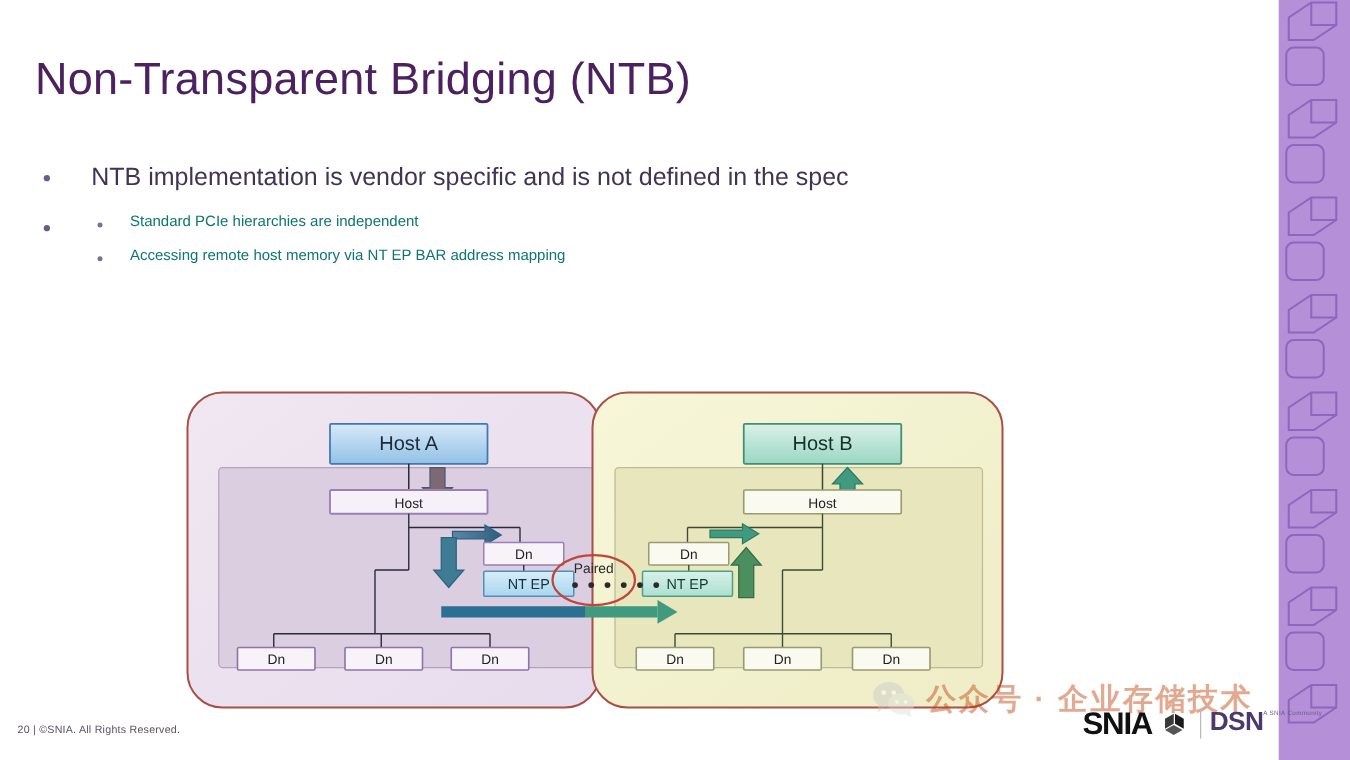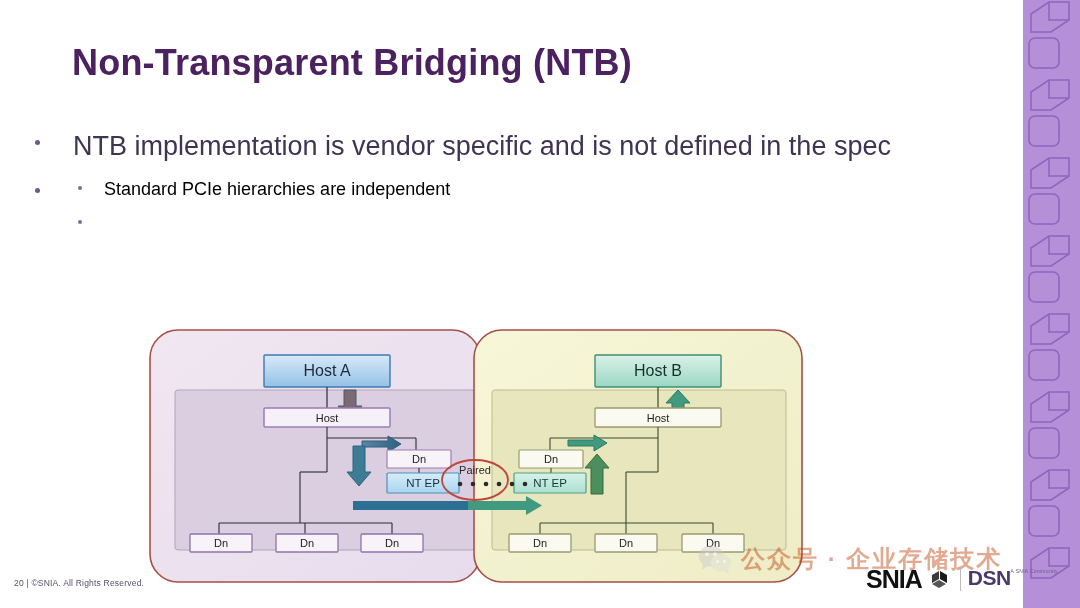--- a/index.html
+++ b/index.html
@@ -18,32 +18,32 @@
     background:#b58fd8;
     overflow:hidden;
   }
   .side-band svg{display:block;}
 
   
   .title{
     position:absolute;left:28px;top:42px;
     font-size:36px;color:#4b2160;letter-spacing:.2px;
     font-family:"Liberation Sans", sans-serif;
-    font-weight:700;white-space:nowrap;margin-left:44px;
+    font-weight:400;white-space:nowrap;
   }
 
   
   .bullets{position:absolute;left:28px;top:131px;width:860px;}
-  .b1{position:relative;padding-left:45px;font-size:27px;color:#3f3454;line-height:1.15;margin-bottom:17px;white-space:nowrap;}
+  .b1{position:relative;padding-left:45px;font-size:20px;color:#3f3454;line-height:1.15;margin-bottom:17px;white-space:nowrap;}
   .b1 .dot{position:absolute;left:7px;top:9px;width:5px;height:5px;border-radius:50%;background:#6b5b8c;}
-  .b2{position:relative;padding-left:76px;font-size:18px;color:#000000;line-height:1.15;margin-bottom:13px;white-space:nowrap;}
+  .b2{position:relative;padding-left:76px;font-size:12px;color:#0f766e;line-height:1.15;margin-bottom:13px;white-space:nowrap;}
   .b2 .dot{position:absolute;left:50px;top:7px;width:4px;height:4px;border-radius:50%;background:#7c6d9b;}
 
   
-  .diagram{position:absolute;left:148px;top:328px;width:656px;height:260px;}
+  .diagram{position:absolute;left:148px;top:312px;width:656px;height:260px;}
   .diagram svg{display:block;}
 
   
   .footer-left{
     position:absolute;left:14px;top:578px;
     font-size:8.5px;color:#5a5060;letter-spacing:.2px;white-space:nowrap;
   }
 
   
   .watermark{
@@ -141,20 +141,21 @@
     </div>
     <div class="b1">
       <span class="dot"></span>
     </div>
     <div class="b2">
       <span class="dot"></span>
       <span>Standard PCIe hierarchies are independent</span>
     </div>
     <div class="b2">
       <span class="dot"></span>
+      <span>Accessing remote host memory via NT EP BAR address mapping</span>
     </div>
   </div>
 
   <div class="diagram">
     <svg width="656" height="260" viewBox="0 0 656 260" xmlns="http://www.w3.org/2000/svg" font-family="Liberation Sans, sans-serif">
       <defs>
         <linearGradient id="hostAgrad" x1="0" y1="0" x2="0" y2="1">
           <stop offset="0%" stop-color="#d8e9f8"></stop>
           <stop offset="100%" stop-color="#93c1e6"></stop>
         </linearGradient>

